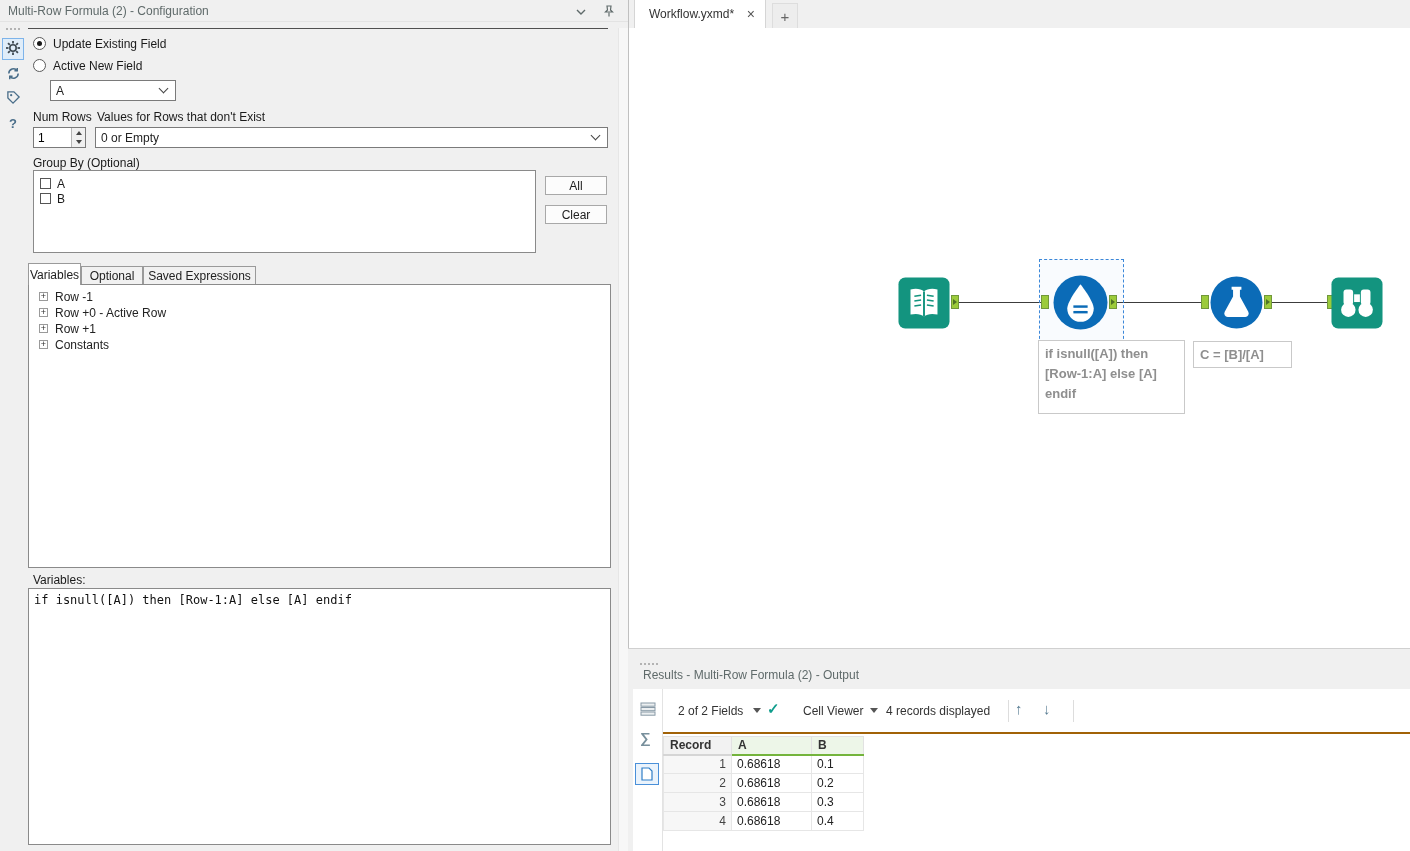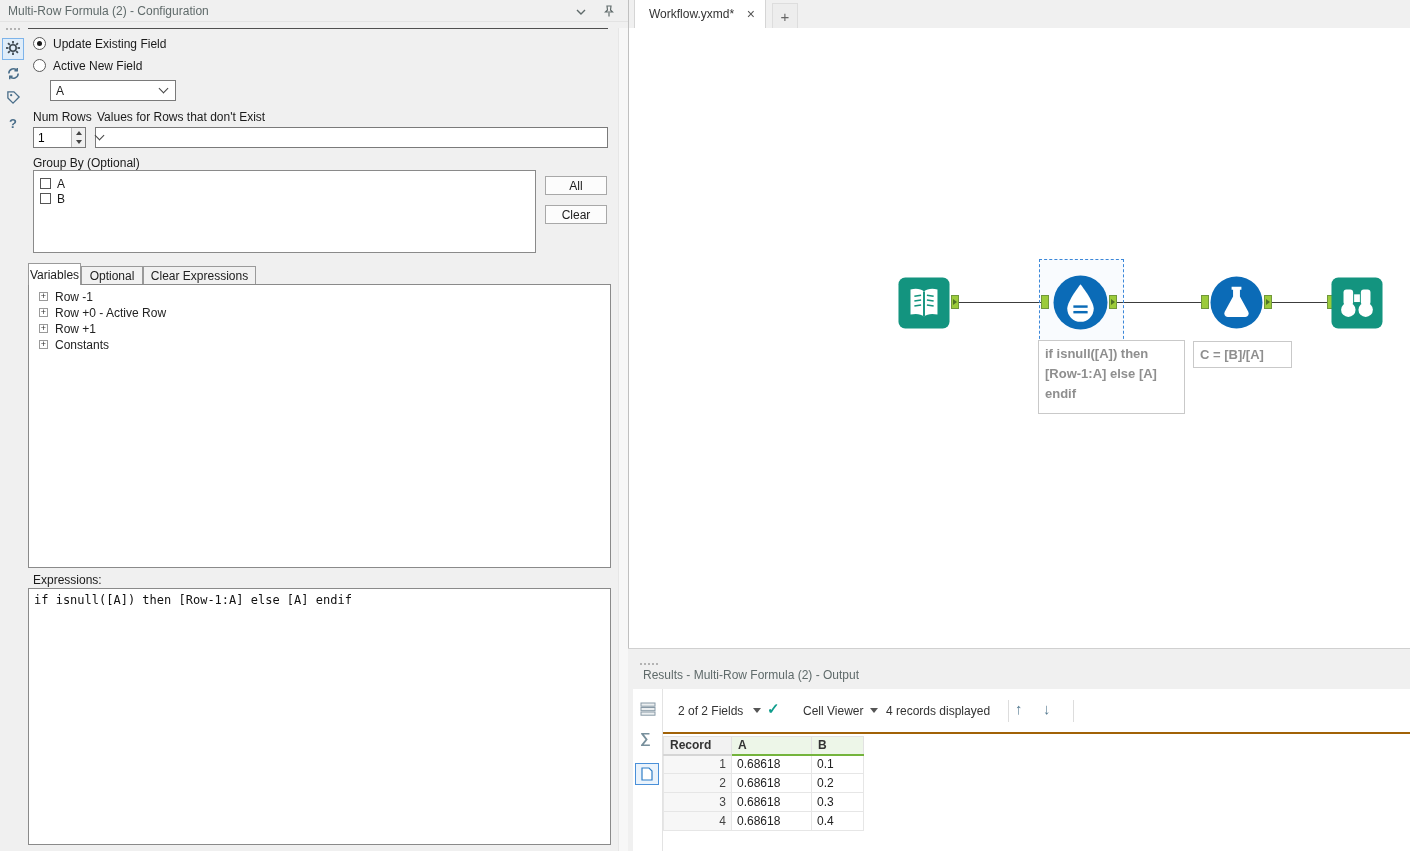--- a/index.html
+++ b/index.html
@@ -157,20 +157,21 @@
         <div class="spin-btn">
             <span class="tri-up"></span>
           </div>
         <div class="spin-btn">
             <span class="tri-down"></span>
           </div>
       </div>
     </div>
 
     <div class="select" style="left:95px;top:127px;width:513px;height:21px">
+      <span class="val">0 or Empty</span>
       <span class="chev"></span>
     </div>
 
     <span class="lbl" style="left:33px;top:156px">Group By (Optional)</span>
     <div class="listbox" style="left:33px;top:170px;width:503px;height:83px">
       <span class="checkbox" style="left:6px;top:7px;position:absolute"></span>
       <span class="lbl" style="left:23px;top:6px">A</span>
       <span class="checkbox" style="left:6px;top:22px;position:absolute"></span>
       <span class="lbl" style="left:23px;top:21px">B</span>
     </div>
@@ -181,21 +182,21 @@
       <span>Clear</span>
     </div>
 
     <div class="cfg-tab active" style="left:28px;top:263px;width:53px;height:22px">
       <span>Variables</span>
     </div>
     <div class="cfg-tab inactive" style="left:81px;top:266px;width:62px;height:19px">
       <span>Optional</span>
     </div>
     <div class="cfg-tab inactive" style="left:143px;top:266px;width:113px;height:19px">
-      <span>Clear Expressions</span>
+      <span>Saved Expressions</span>
     </div>
 
     <div class="tree" style="left:28px;top:284px;width:583px;height:284px">
       <div class="tree-item" style="top:5px">
         <span class="expander">+</span>
         <span class="tree-label">Row -1</span>
       </div>
       <div class="tree-item" style="top:21px">
         <span class="expander">+</span>
         <span class="tree-label">Row +0 - Active Row</span>
@@ -203,21 +204,21 @@
       <div class="tree-item" style="top:37px">
         <span class="expander">+</span>
         <span class="tree-label">Row +1</span>
       </div>
       <div class="tree-item" style="top:53px">
         <span class="expander">+</span>
         <span class="tree-label">Constants</span>
       </div>
     </div>
 
-    <span class="lbl" style="left:33px;top:573px">Expressions:</span>
+    <span class="lbl" style="left:33px;top:573px">Variables:</span>
     <textarea class="expr" style="left: 28px; top: 588px; width: 583px; height: 257px;" spellcheck="false">if isnull([A]) then [Row-1:A] else [A] endif</textarea>
 
     <div class="scrollbar" style="left:618px;top:28px;width:10px;height:823px"></div>
   </section>
 
   <section class="canvas-panel">
     <div class="tabbar">
       <div class="wf-tab">
         <span class="name">Workflow.yxmd*</span>
         <span class="tab-close">×</span>

